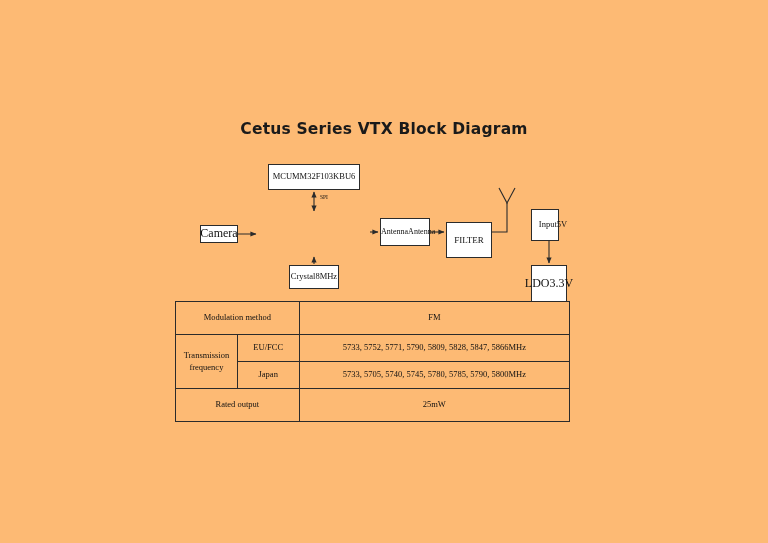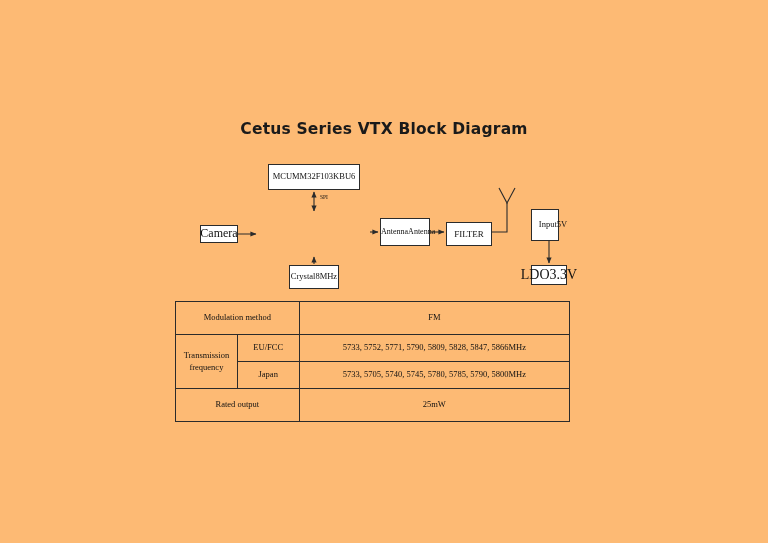--- a/index.html
+++ b/index.html
@@ -70,24 +70,24 @@
     z-index: 3;
   }
   .node span { display: block; white-space: nowrap; }
 
   
   #node-mcu        { left: 268px; top: 164px; width: 92px;  height: 26px; font-size: 8.5px; }
   #node-tx         { left: 258px; top: 212px; width: 112px; height: 44px; font-size: 9px; }
   #node-crystal    { left: 289px; top: 265px; width: 50px;  height: 24px; font-size: 8.5px; }
   #node-camera     { left: 200px; top: 225px; width: 38px;  height: 18px; font-size: 12px; }
   #node-antmatch   { left: 380px; top: 218px; width: 50px;  height: 28px; font-size: 8px; justify-content: space-between; }
-  #node-filter     { left: 446px; top: 222px; width: 46px;  height: 24px; font-size: 9px; }
+  #node-filter     { left: 446px; top: 222px; width: 46px;  height: 36px; font-size: 9px; }
   #node-ant        { left: 461px; top: 163px; width: 92px;  height: 24px; font-size: 8.5px; }
   #node-input      { left: 531px; top: 209px; width: 28px;  height: 32px; font-size: 8.5px; padding-left: 16px; }
-  #node-ldo        { left: 531px; top: 265px; width: 36px;  height: 20px; font-size: 14px; }
+  #node-ldo        { left: 531px; top: 265px; width: 36px;  height: 37px; font-size: 12px; }
 
   .wire-label {
     position: absolute;
     font-family: "Liberation Serif", serif;
     font-size: 5.5px;
     color: #111111;
     z-index: 4;
     white-space: nowrap;
   }
   #label-spi { left: 320px; top: 194px; }

